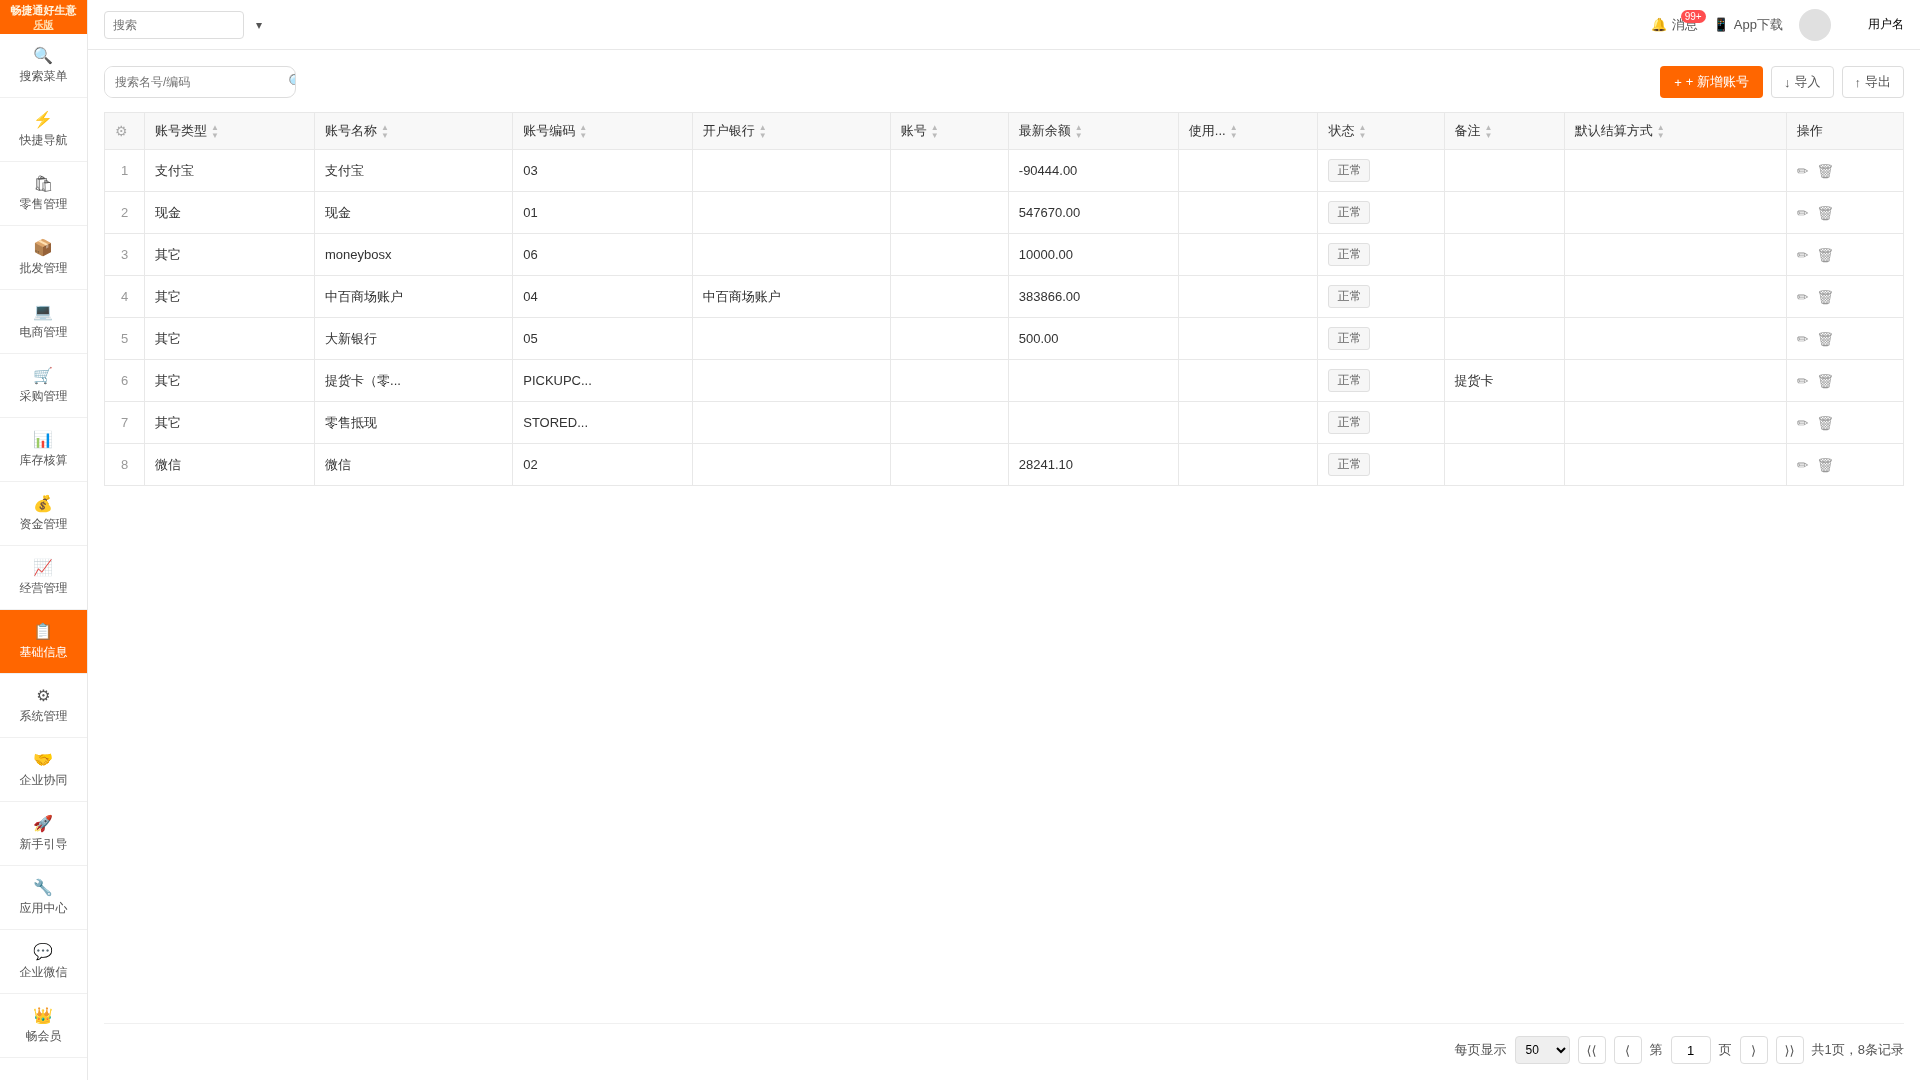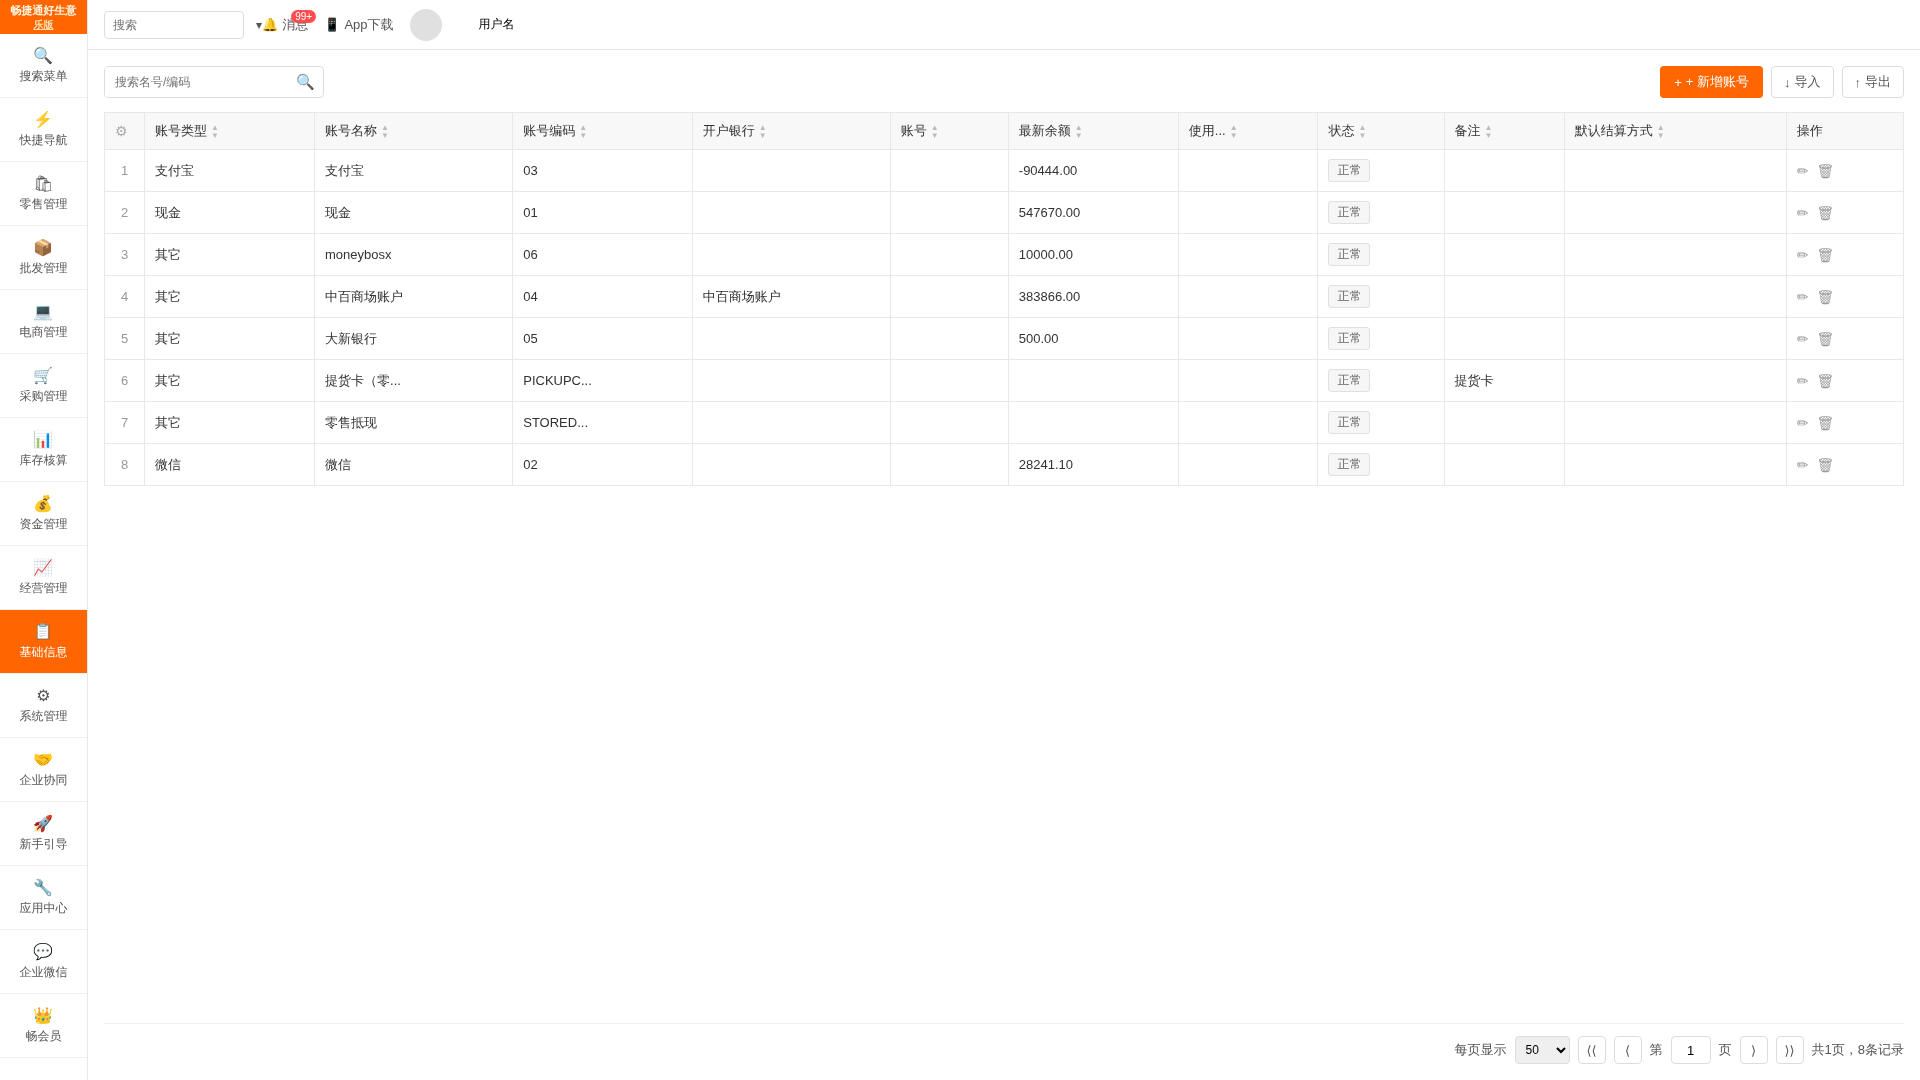--- a/index.html
+++ b/index.html
@@ -45,20 +45,21 @@
       flex: 1;
       display: flex;
       flex-direction: column;
       overflow: hidden;
     }
     .topbar {
       height: 50px;
       background: #fff;
       display: flex;
       align-items: center;
+      justify-content: space-between;
       padding: 0 16px;
       border-bottom: 1px solid #e8e8e8;
       flex-shrink: 0;
     }
     .topbar-left { display: flex; align-items: center; gap: 12px; }
     .topbar-search {
       width: 140px;
       height: 28px;
       border: 1px solid #ddd;
       border-radius: 4px;
@@ -119,24 +120,24 @@
     .toolbar {
       display: flex;
       align-items: center;
       justify-content: space-between;
       margin-bottom: 14px;
     }
     .search-box {
       display: flex;
       align-items: center;
       border: 1px solid #ddd;
-      border-radius: 4px;
+      border-radius: 9px;
       overflow: hidden;
       height: 32px;
-      width: 220px;
+      width: 192px;
     }
     .search-input {
       border: none;
       outline: none;
       padding: 0 10px;
       font-size: 12px;
       flex: 1;
       height: 100%;
     }
     .search-btn {

